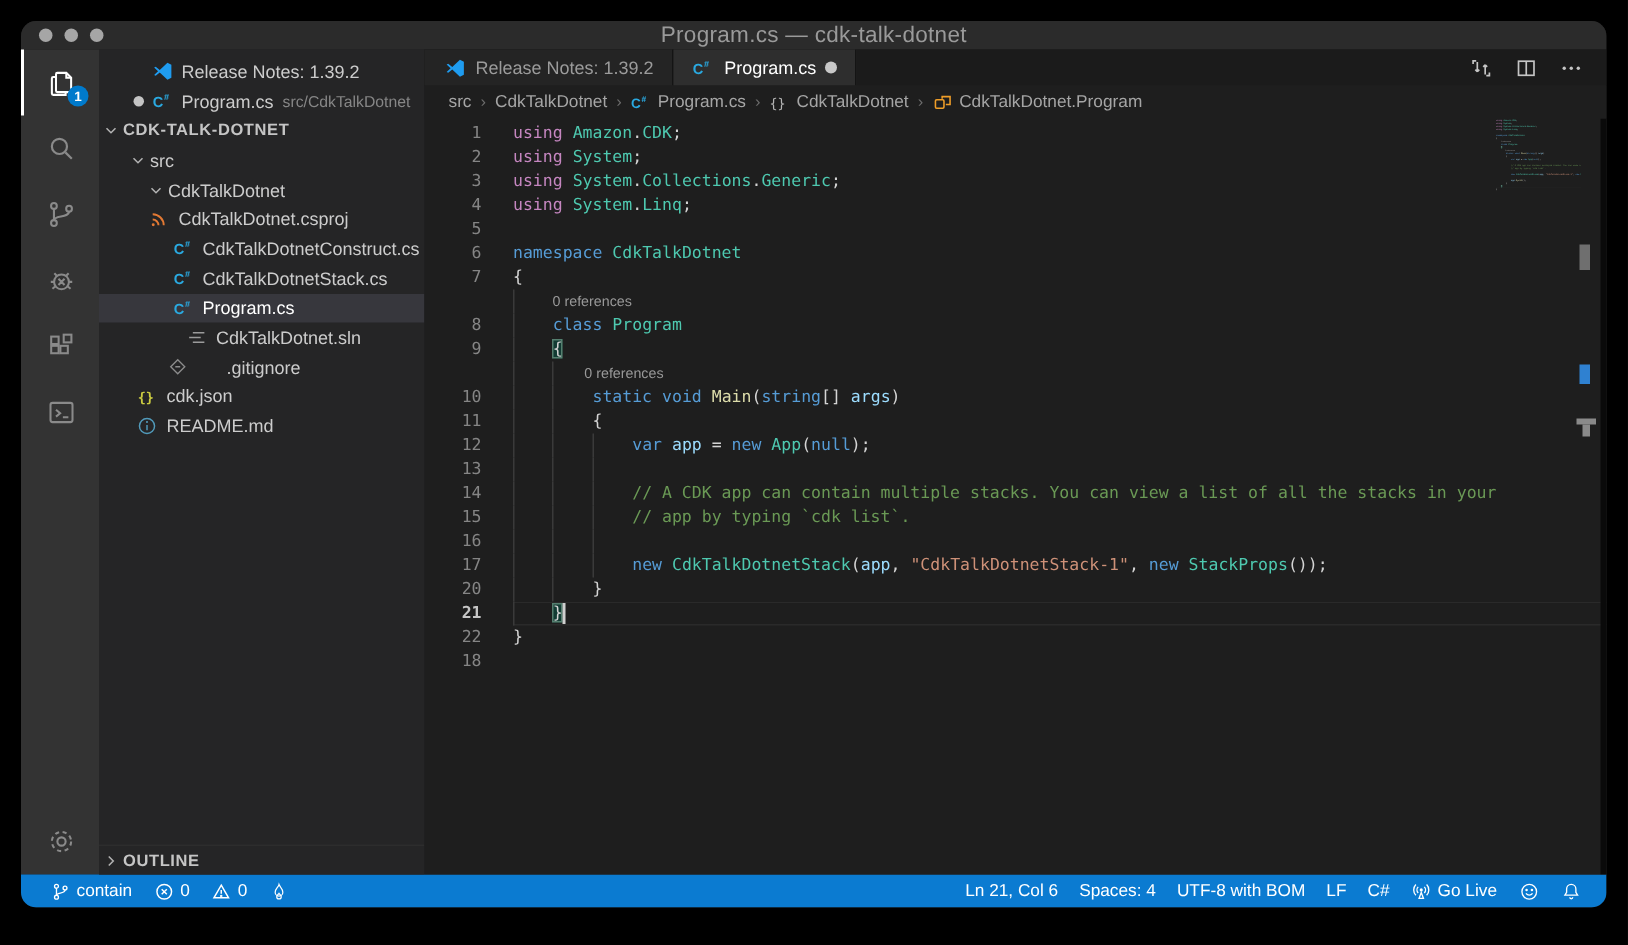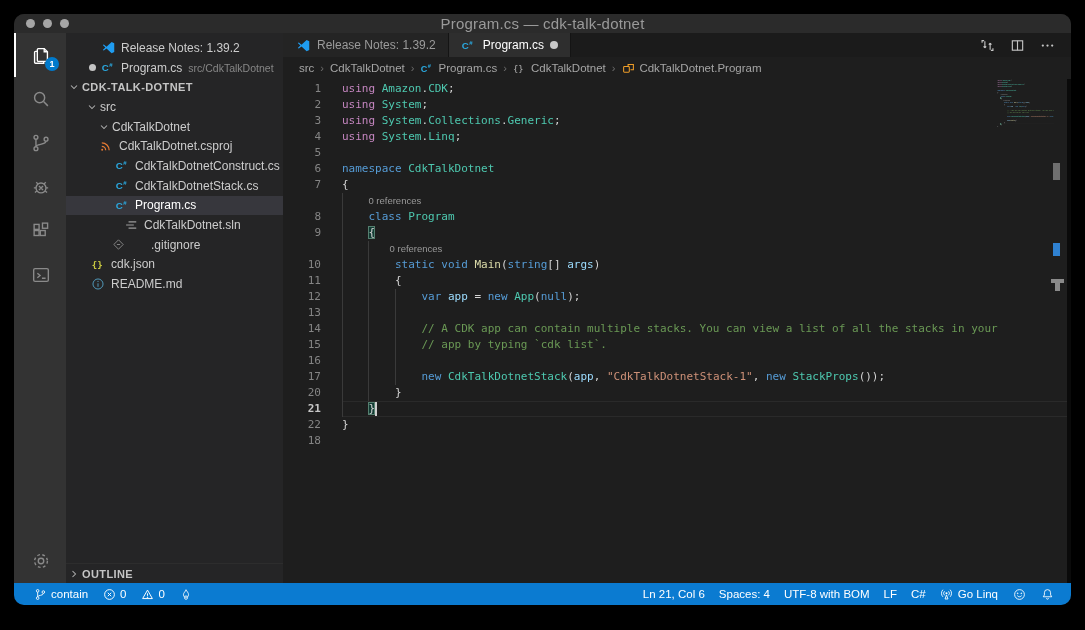--- a/index.html
+++ b/index.html
@@ -642,21 +642,21 @@
         <div class="sb-item">
           <span>C#</span>
         </div>
         <div class="sb-item">
           <span class="icon" style="width:14px;height:14px">
             <svg viewBox="0 0 16 16" width="13" height="13" fill="none" stroke="#fff" stroke-width="1.1">
               <circle cx="8" cy="6.5" r="1.3" fill="#fff" stroke="none"></circle>
               <path d="M5.5 9a3.6 3.6 0 0 1 0-5M10.5 4a3.6 3.6 0 0 1 0 5M3.6 10.9a6.3 6.3 0 0 1 0-8.8M12.4 2.1a6.3 6.3 0 0 1 0 8.8M8 8.5l-1.8 5h3.6z"></path>
             </svg>
           </span>
-          <span>Go Linq</span>
+          <span>Go Live</span>
         </div>
         <div class="sb-item">
           <span class="icon" style="width:14px;height:14px">
             <svg viewBox="0 0 16 16" width="13" height="13" fill="none" stroke="#fff" stroke-width="1.1">
               <circle cx="8" cy="8" r="6"></circle>
               <circle cx="5.8" cy="6.5" r="0.5" fill="#fff"></circle>
               <circle cx="10.2" cy="6.5" r="0.5" fill="#fff"></circle>
               <path d="M5.3 9.4a3.4 3.4 0 0 0 5.4 0"></path>
             </svg>
           </span>

